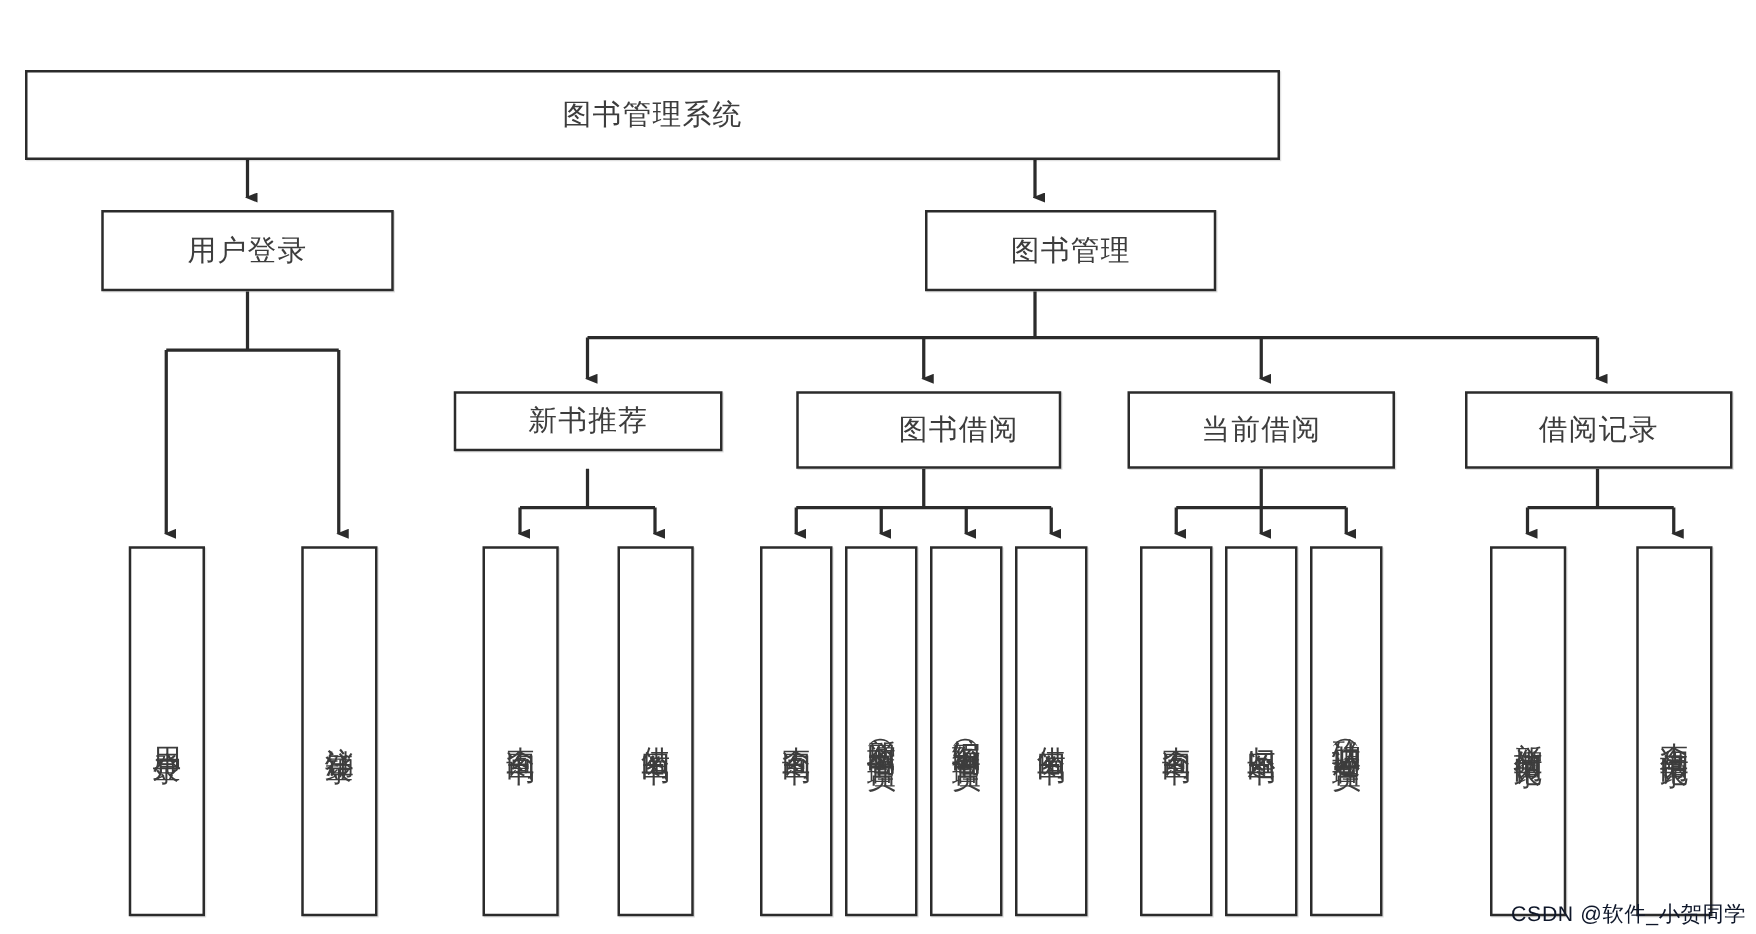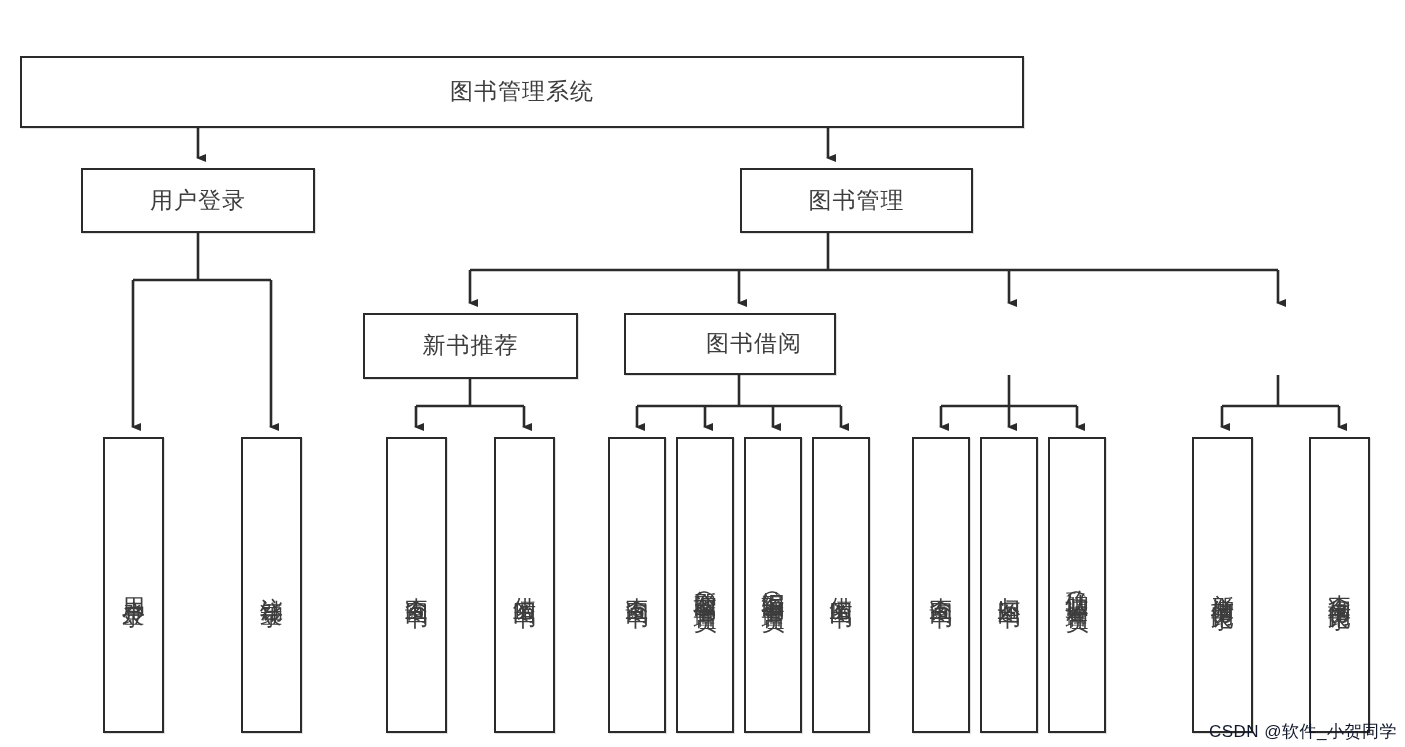--- a/index.html
+++ b/index.html
@@ -135,25 +135,31 @@
     <span class="label">图书管理系统</span>
   </div>
 
   <div class="node horizontal" style="left:81px; top:168px; width:234px; height:65px;">
     <span class="label">用户登录</span>
   </div>
   <div class="node horizontal" style="left:712px; top:168px; width:233px; height:65px;margin-left:28px;">
     <span class="label">图书管理</span>
   </div>
 
-  <div class="node horizontal" style="left:363px; top:313px; width:215px; height:66px;align-items:center;">
+  <div class="node horizontal" style="left:363px; top:313px; width:215px; height:48px;align-items:center;">
     <span class="label">新书推荐</span>
   </div>
-  <div class="node horizontal" style="left:624px; top:313px; width:212px; height:62px;padding-left:48px;">
+  <div class="node horizontal" style="left:637px; top:313px; width:212px; height:62px;padding-left:48px;">
     <span class="label">图书借阅</span>
+  </div>
+  <div class="node horizontal" style="left:902px; top:313px; width:214px; height:62px;">
+    <span class="label">当前借阅</span>
+  </div>
+  <div class="node horizontal" style="left:1172px; top:313px; width:214px; height:62px;">
+    <span class="label">借阅记录</span>
   </div>
 
   <div class="node vertical" style="left:103px; top:437px; width:61px; height:296px;">
     <span class="label">用户登录</span>
   </div>
   <div class="node vertical" style="left:241px; top:437px; width:61px; height:296px;">
     <span class="label">注销登录</span>
   </div>
 
   <div class="node vertical" style="left:386px; top:437px; width:61px; height:296px;">

